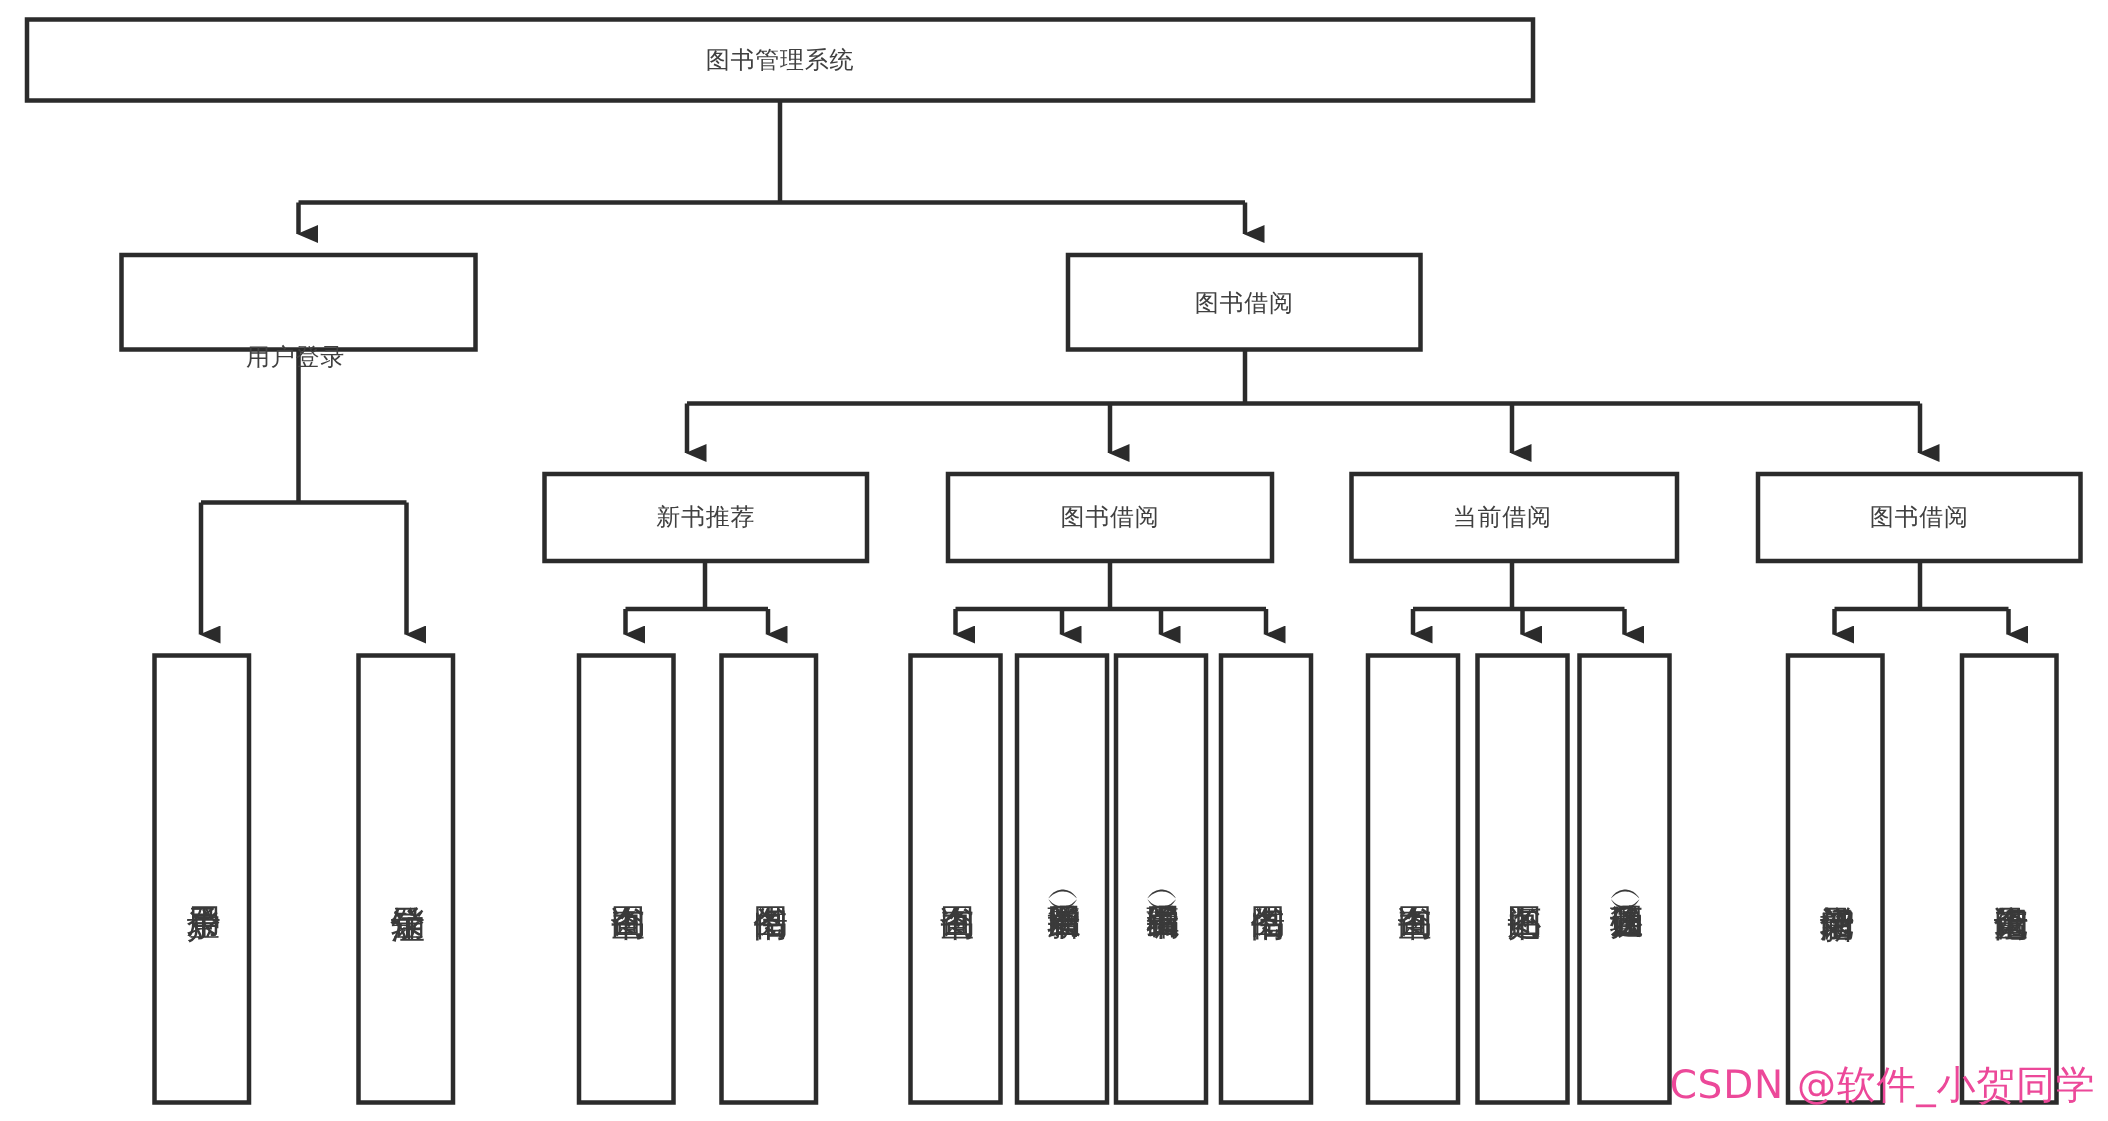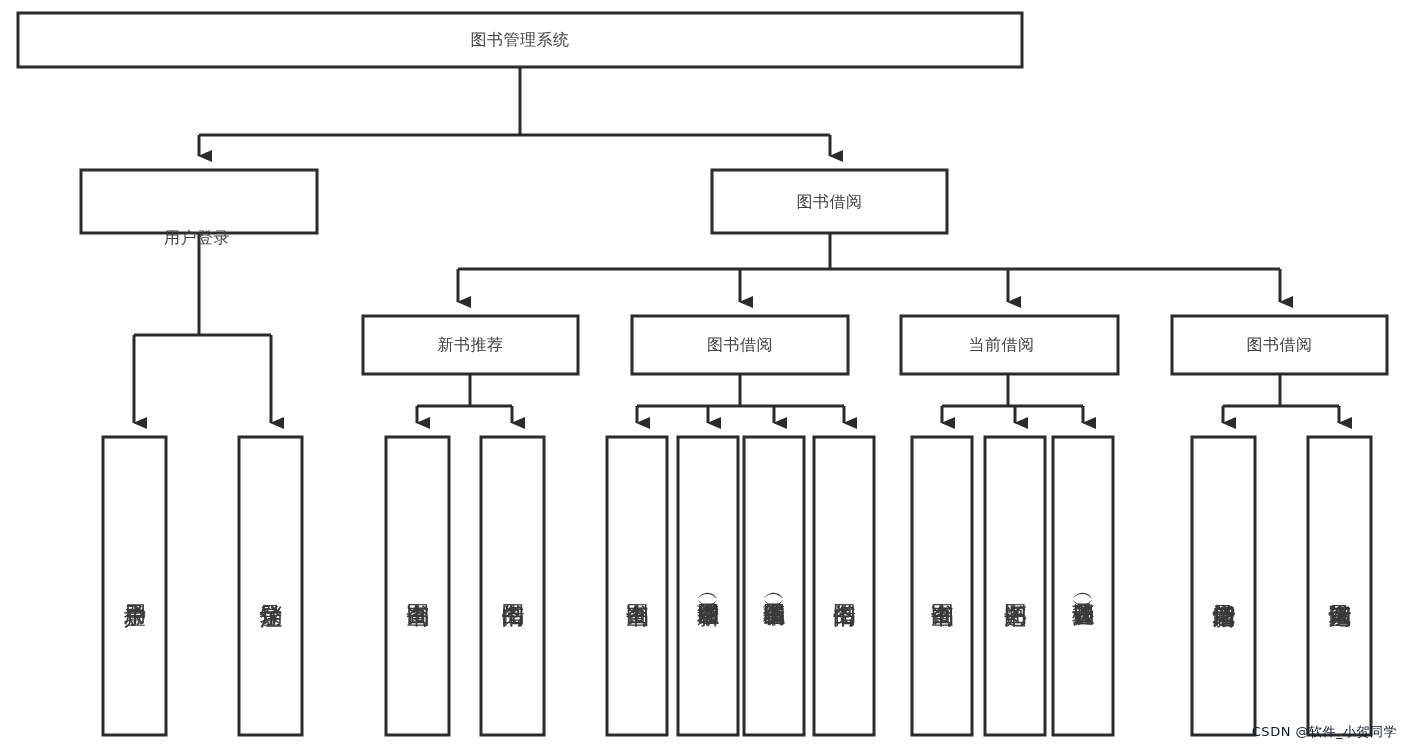--- a/index.html
+++ b/index.html
@@ -62,22 +62,22 @@
     line-height: 1.12;
     writing-mode: vertical-rl;
     text-orientation: upright;
     white-space: nowrap;
     pointer-events: none;
   }
   .watermark {
     position: absolute;
     right: 8px;
     bottom: 6px;
-    color: #0f172a;
-    font-size: 13px;
+    color: #ec4899;
+    font-size: 26px;
     letter-spacing: 0.5px;
     white-space: nowrap;
     pointer-events: none;
   }
 </style>
 </head>
 <body>
 
 <div id="diagram-root">
 

